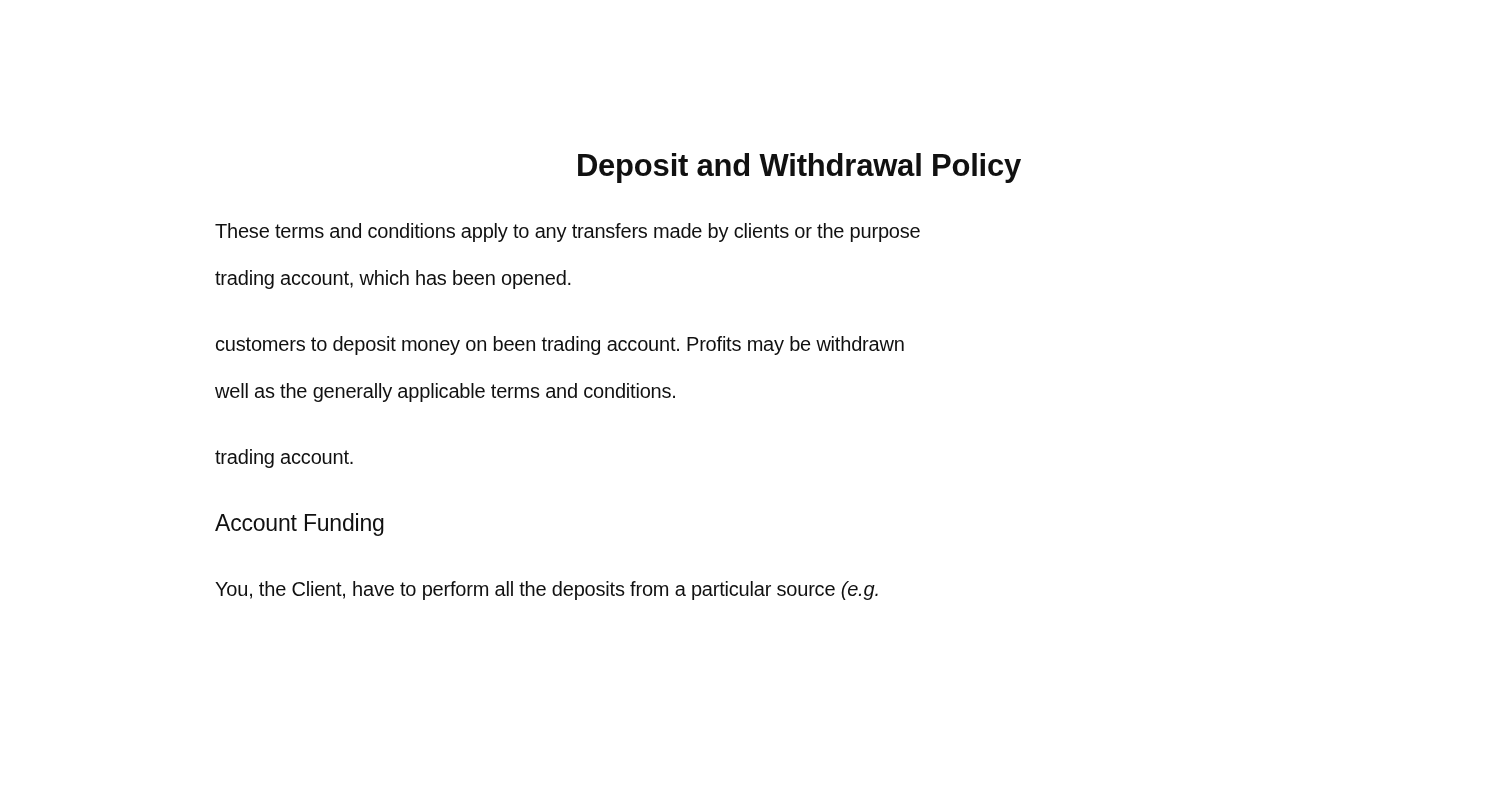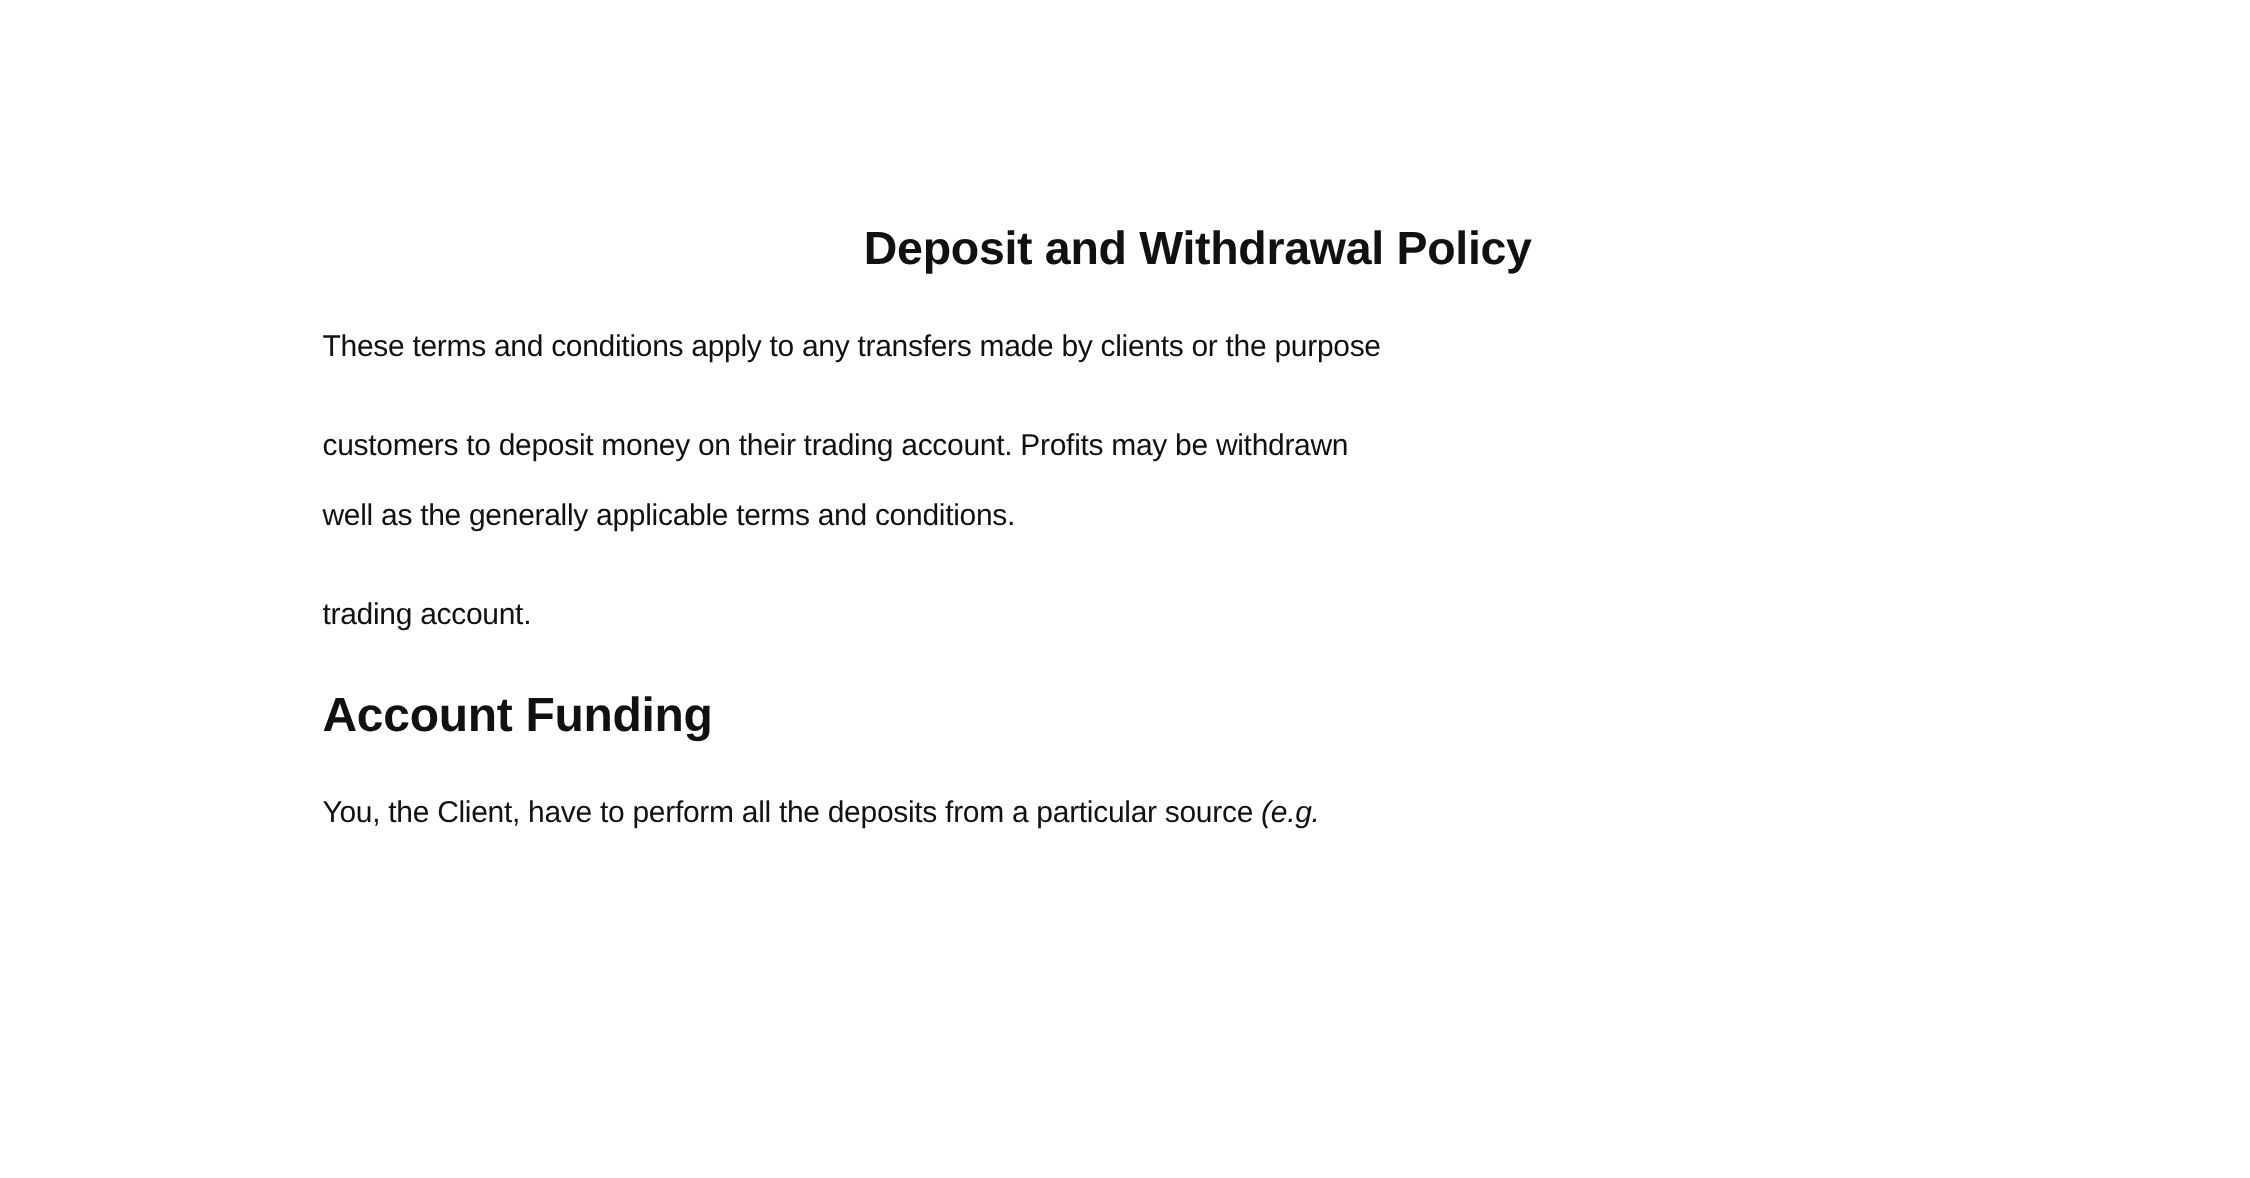--- a/index.html
+++ b/index.html
@@ -30,42 +30,43 @@
   .para {
     margin: 0 0 19px 0;
   }
   .line {
     font-size: 20px;
     line-height: 47px;
     letter-spacing: -0.2px;
     white-space: nowrap;
   }
   .section-heading {
-    font-size: 32px;
-    font-weight: 700;
+    font-size: 23px;
+    font-weight: 400;
     line-height: 47px;
     letter-spacing: -0.2px;
     margin: 0 0 19px 0;
   }
   .italic { font-style: italic; }
 </style>
 </head>
 <body>
 
 <div class="page">
   <div class="content">
 
     <h1 class="doc-title">Deposit and Withdrawal Policy</h1>
 
     <div class="para">
       <div class="line">These terms and conditions apply to any transfers made by clients or the purpose</div>
+      <div class="line">trading account, which has been opened.</div>
     </div>
 
     <div class="para">
-      <div class="line">customers to deposit money on their trading account. Profits may be withdrawn</div>
+      <div class="line">customers to deposit money on been trading account. Profits may be withdrawn</div>
       <div class="line">well as the generally applicable terms and conditions.</div>
     </div>
 
     <div class="para">
       <div class="line">trading account.</div>
     </div>
 
     <h2 class="section-heading">Account Funding</h2>
 
     <div class="para">

